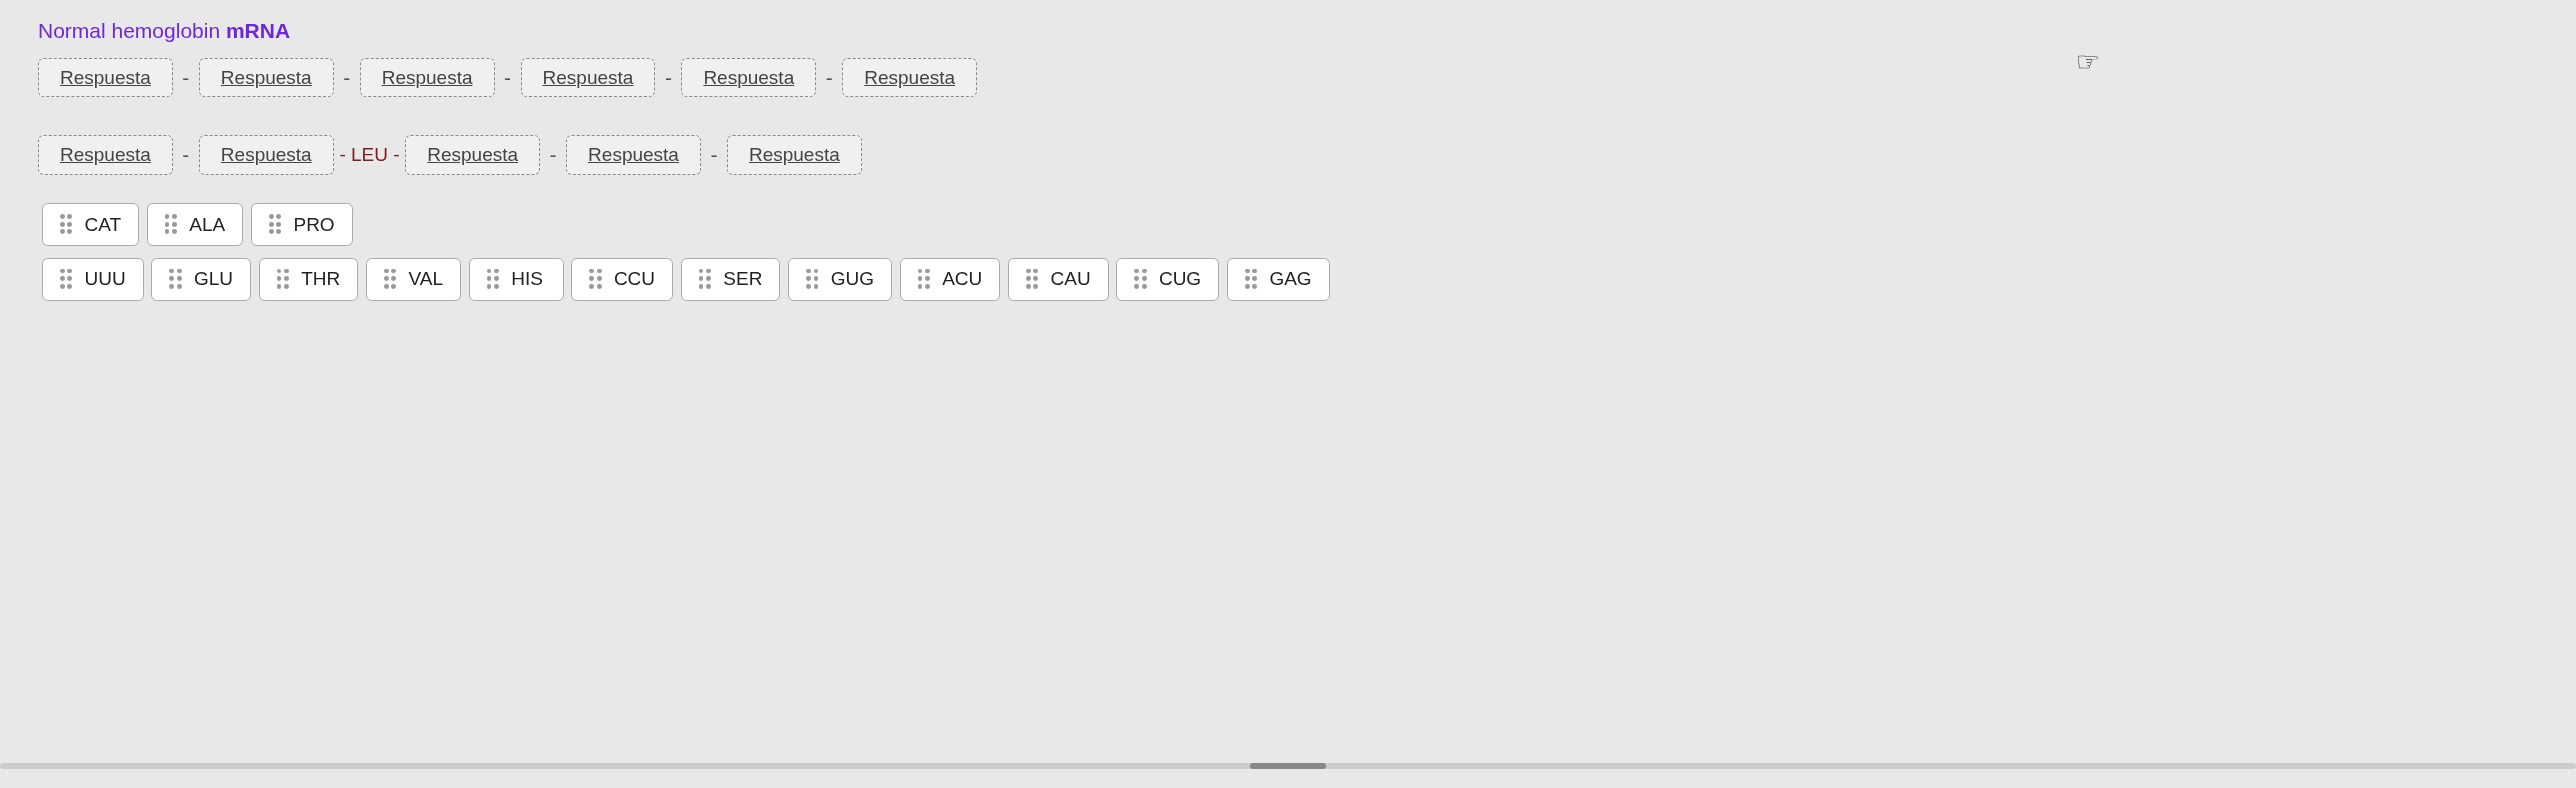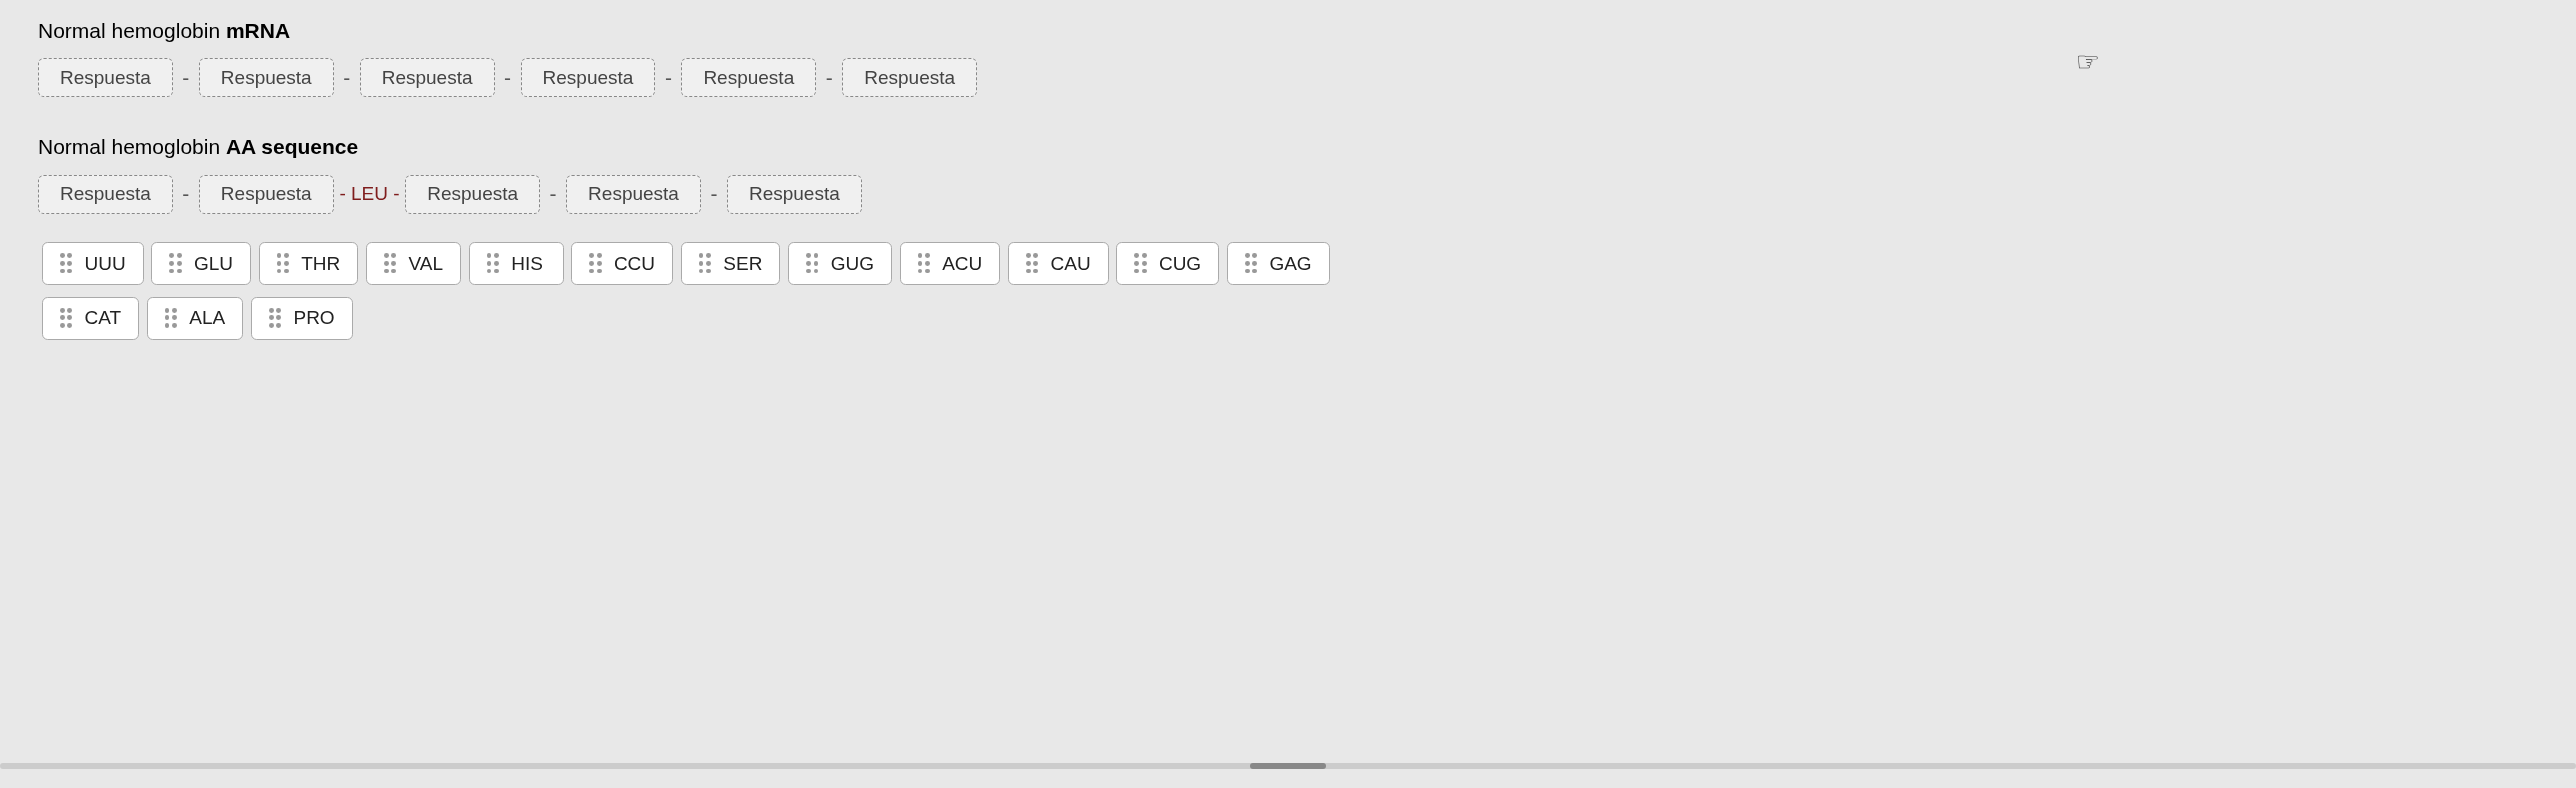--- a/index.html
+++ b/index.html
@@ -17,21 +17,21 @@
       min-height: 788px;
       background: #e8e8e8;
       padding: 19px 38px;
       position: relative;
     }
 
     .section-title {
       font-size: 21px;
       font-weight: normal;
       margin-bottom: 15.2px;
-      color: #000000;
+      color: #6d28d9;
     }
 
     .section-title strong {
       font-weight: bold;
     }
 
     .drop-row {
       display: flex;
       align-items: center;
       flex-wrap: wrap;
@@ -43,20 +43,21 @@
       border: 1.9px dashed #888;
       border-radius: 5.7px;
       padding: 7.6px 21px;
       background: #f0f0f0;
       font-size: 19px;
       color: #444;
       min-width: 133px;
       text-align: center;
       cursor: pointer;
       user-select: none;
+      text-decoration: underline;
     }
 
     .separator {
       font-size: 21px;
       color: #555;
       padding: 0 9.5px;
     }
 
     .section-mrna {
       margin-bottom: 38px;
@@ -142,23 +143,20 @@
       <span class="separator"> - </span>
       <div class="drop-box">Respuesta</div>
       <span class="separator"> - </span>
       <div class="drop-box">Respuesta</div>
       <span class="separator"> - </span>
       <div class="drop-box">Respuesta</div>
     </div>
   </div>
 
   <div class="section-aa">
-    <div class="section-title">
-      <span>Normal hemoglobin </span><strong>AA sequence</strong>
-    </div>
 
     <div class="drop-row">
       <div class="drop-box">Respuesta</div>
       <span class="separator"> - </span>
       <div class="drop-box">Respuesta</div>
       <span class="leu-label">- LEU -</span>
       <div class="drop-box">Respuesta</div>
       <span class="separator"> - </span>
       <div class="drop-box">Respuesta</div>
       <span class="separator"> - </span>
@@ -170,20 +168,59 @@
 
     <div class="drag-item">
       <div class="dot-grid">
         <div></div>
           <div></div>
           <div></div>
           <div></div>
           <div></div>
           <div></div>
       </div>
+      <span>CAT</span>
+    </div>
+
+    <div class="drag-item">
+      <div class="dot-grid">
+        <div></div>
+          <div></div>
+          <div></div>
+          <div></div>
+          <div></div>
+          <div></div>
+      </div>
+      <span>ALA</span>
+    </div>
+
+    <div class="drag-item">
+      <div class="dot-grid">
+        <div></div>
+          <div></div>
+          <div></div>
+          <div></div>
+          <div></div>
+          <div></div>
+      </div>
+      <span>PRO</span>
+    </div>
+  </div>
+
+  <div class="drag-items-row">
+
+    <div class="drag-item">
+      <div class="dot-grid">
+        <div></div>
+          <div></div>
+          <div></div>
+          <div></div>
+          <div></div>
+          <div></div>
+      </div>
       <span>UUU</span>
     </div>
 
     <div class="drag-item">
       <div class="dot-grid">
         <div></div>
           <div></div>
           <div></div>
           <div></div>
           <div></div>
@@ -303,59 +340,20 @@
     <div class="drag-item">
       <div class="dot-grid">
         <div></div>
           <div></div>
           <div></div>
           <div></div>
           <div></div>
           <div></div>
       </div>
       <span>GAG</span>
-    </div>
-  </div>
-
-  <div class="drag-items-row">
-
-    <div class="drag-item">
-      <div class="dot-grid">
-        <div></div>
-          <div></div>
-          <div></div>
-          <div></div>
-          <div></div>
-          <div></div>
-      </div>
-      <span>CAT</span>
-    </div>
-
-    <div class="drag-item">
-      <div class="dot-grid">
-        <div></div>
-          <div></div>
-          <div></div>
-          <div></div>
-          <div></div>
-          <div></div>
-      </div>
-      <span>ALA</span>
-    </div>
-
-    <div class="drag-item">
-      <div class="dot-grid">
-        <div></div>
-          <div></div>
-          <div></div>
-          <div></div>
-          <div></div>
-          <div></div>
-      </div>
-      <span>PRO</span>
     </div>
   </div>
 
   <div style="position:absolute; bottom: 19px; left: 0; right: 0; height: 5.7px; background: #ccc; border-radius:2.9px;">
     <div style="position:absolute; left:calc(50% - 38px); top:0; width:76px; height:5.7px; background:#888; border-radius:2.9px;"></div>
   </div>
 
 </div>
 
 

